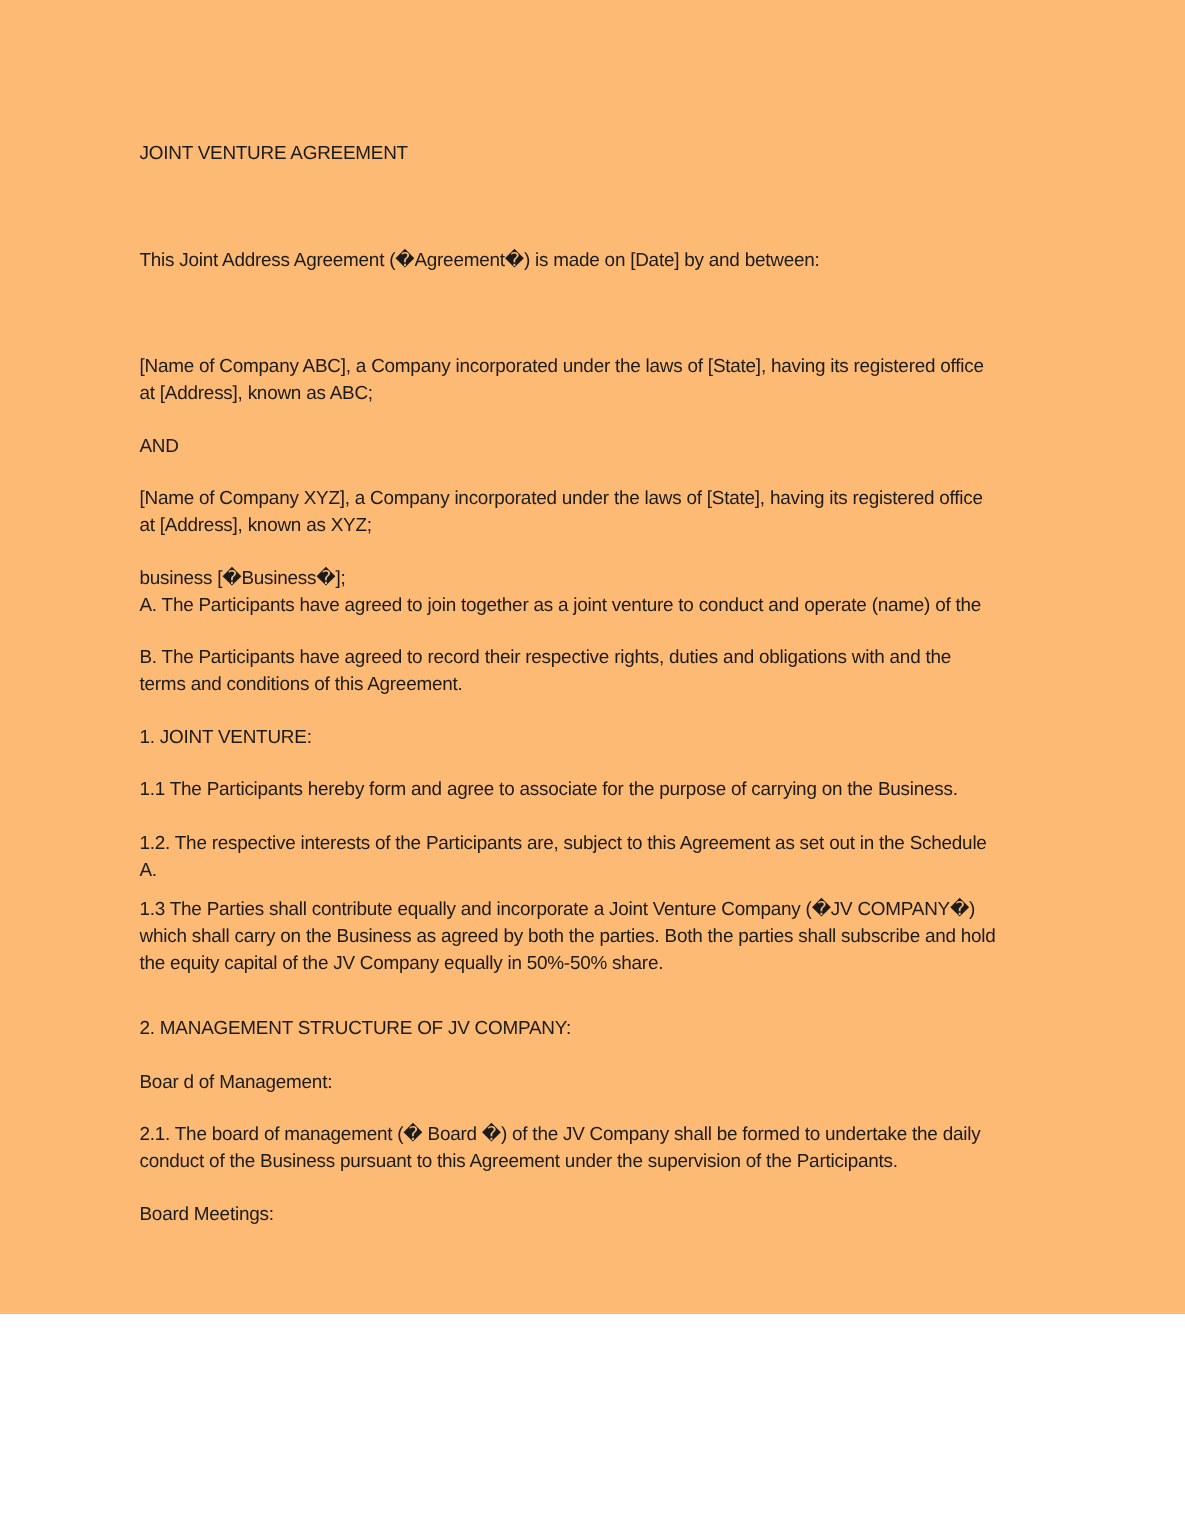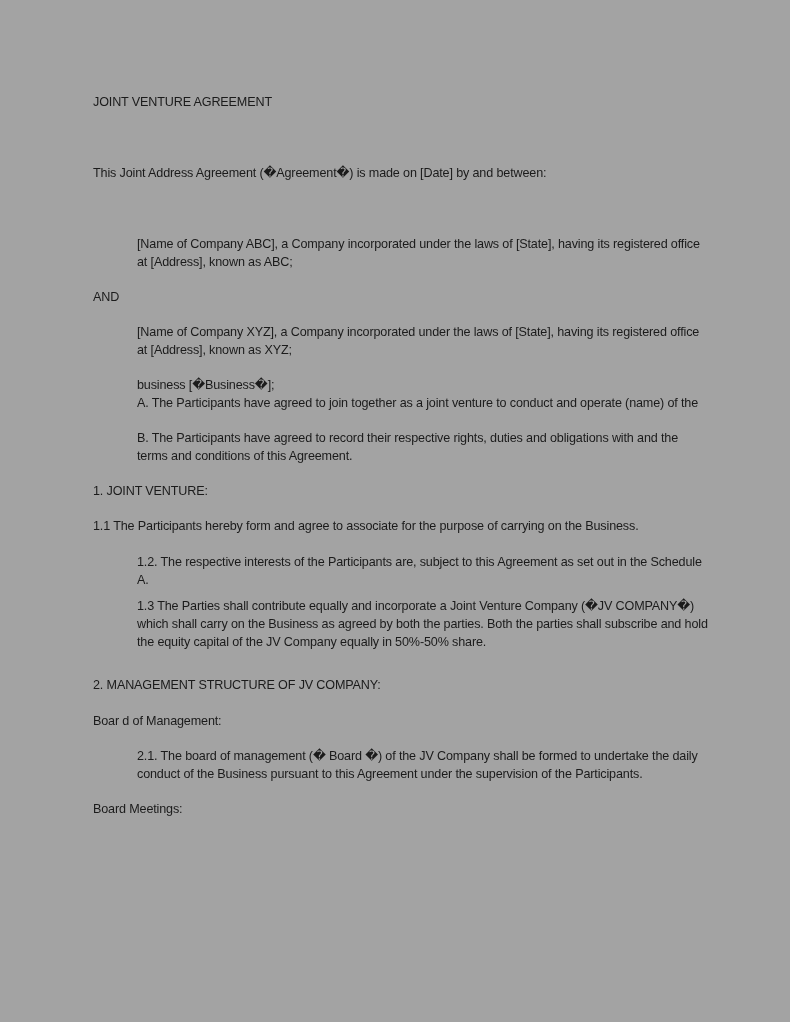--- a/index.html
+++ b/index.html
@@ -13,39 +13,38 @@
       position: relative;
       overflow: hidden;
       font-family: "Liberation Sans", "DejaVu Sans", sans-serif;
       color: #1b1b1b;
     }
     .page {
       position: absolute;
       left: 0;
       top: 0;
       width: 790px;
-      height: 1022px;
-      background: #a3a3a3;
+      height: 876px;
+      background: #fdba74;
     }
     .line {
       position: absolute;
       left: 93px;
       font-size: 12.6px;
       line-height: 18px;
       white-space: nowrap;
       letter-spacing: -0.15px;
     }
     .para {
       position: absolute;
       left: 93px;
       width: 612px;
       font-size: 12.6px;
       line-height: 18px;
       letter-spacing: -0.15px;
-      margin-left: 44px;
     }
     .para span { display: block; white-space: nowrap; }
   </style>
 </head>
 <body>
 
 <div class="page">
 
   <div class="line" style="top:93px;">JOINT VENTURE AGREEMENT</div>
 

